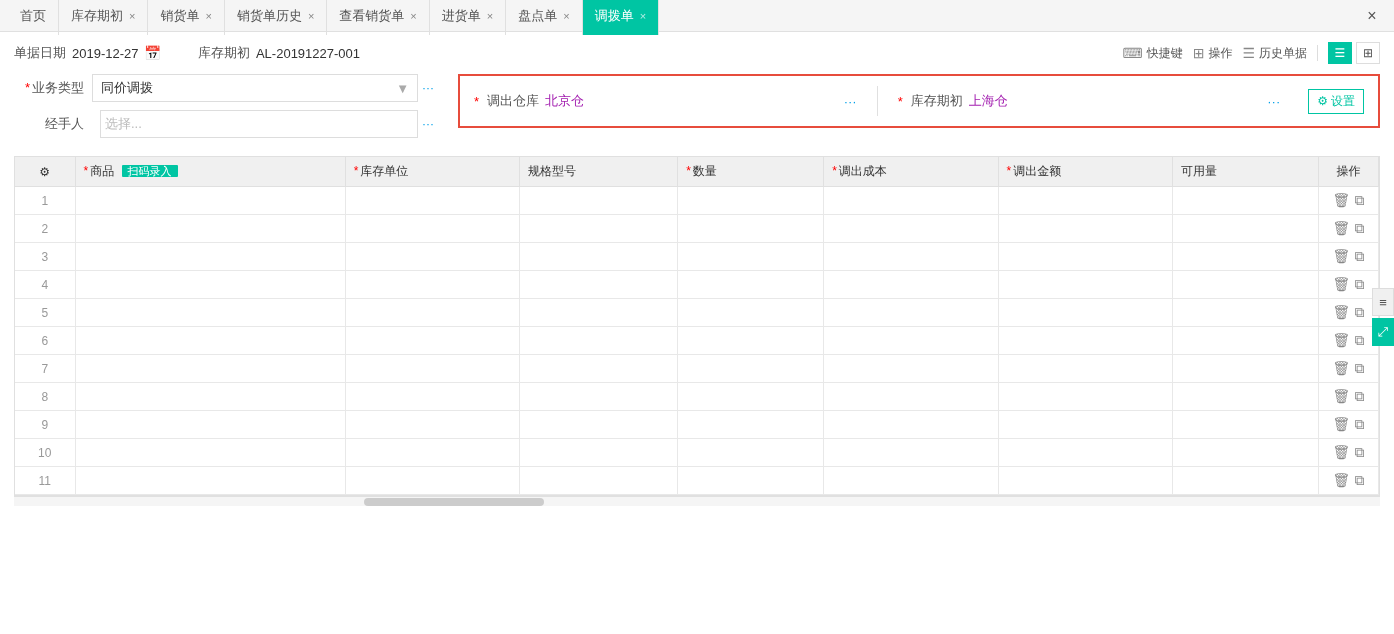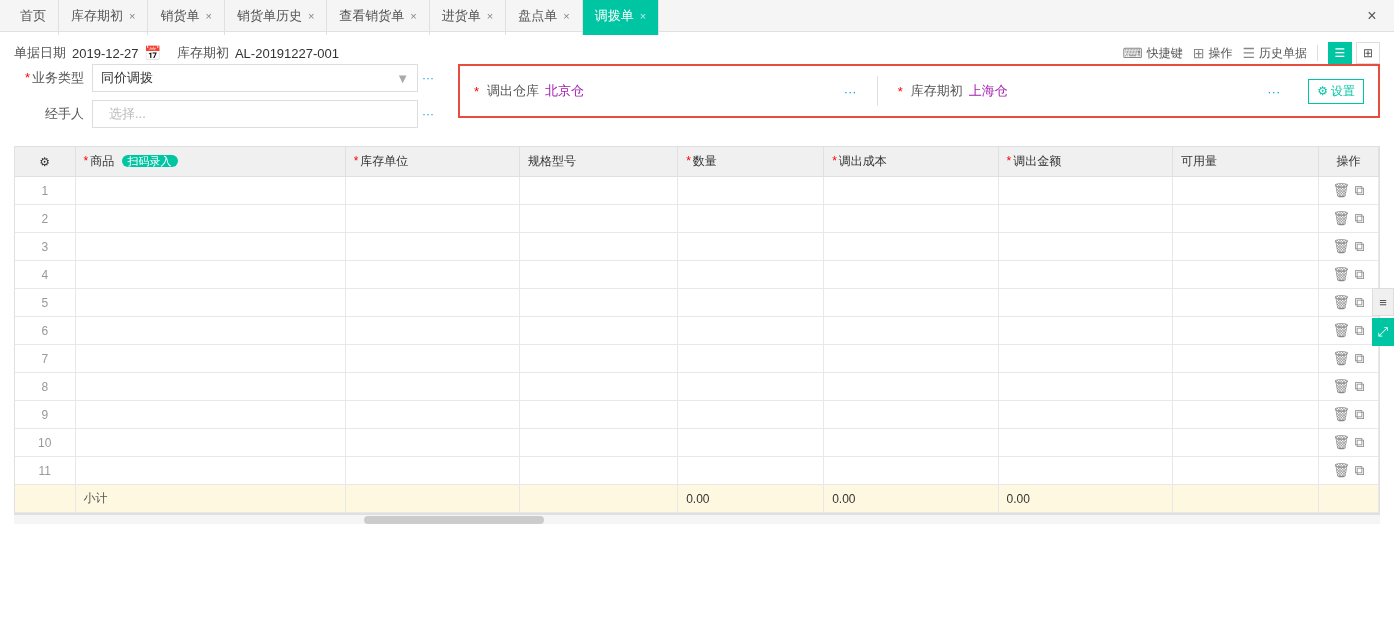--- a/index.html
+++ b/index.html
@@ -20,21 +20,21 @@
     .tab-close-all {
       margin-left: auto; width: 28px; height: 28px; display: flex; align-items: center;
       justify-content: center; cursor: pointer; font-size: 16px; color: #555;
     }
 
     
     .main { padding: 10px 14px; background: #fff; }
 
     
     .header-row {
-      display: flex; align-items: center; gap: 15px; 
+      display: flex; align-items: center; gap: 36px; margin-bottom: 10px;
     }
     .header-field { display: flex; align-items: center; gap: 6px; font-size: 13px; }
     .header-field label { color: #555; }
     .header-field .value { color: #333; font-weight: 500; }
     .date-icon { color: #00c5a3; font-size: 14px; cursor: pointer; }
 
     
     .toolbar-right {
       margin-left: auto; display: flex; align-items: center; gap: 10px;
     }
@@ -56,21 +56,21 @@
     .form-left { width: 420px; }
     .form-row { display: flex; align-items: center; margin-bottom: 8px; }
     .form-label { width: 70px; text-align: right; margin-right: 8px; color: #555; font-size: 13px; }
     .required-star { color: #f00; margin-right: 2px; }
     .form-select {
       flex: 1; display: flex; align-items: center; border: 1px solid #ddd; padding: 4px 8px;
       background: #fff; cursor: pointer; color: #333; font-size: 13px; position: relative;
     }
     .form-select .arrow { margin-left: auto; color: #aaa; }
     .form-input-text {
-      flex: 1; border: 1px solid #ddd; padding: 4px 16px; font-size: 13px; color: #666;
+      flex: 1; border: 1px solid #ddd; padding: 4px 4px; font-size: 13px; color: #666; margin-left: 8px;
     }
     .more-btn { color: #00a0e9; font-size: 12px; margin-left: 4px; cursor: pointer; }
 
     
     .warehouse-box {
       flex: 1; border: 2px solid #e74c3c; padding: 10px 14px; display: flex;
       align-items: center; gap: 20px; background: #fff; position: relative;
     }
     .warehouse-field { display: flex; align-items: center; gap: 6px; flex: 1; }
     .warehouse-label { color: #555; white-space: nowrap; font-size: 13px; }
@@ -85,21 +85,21 @@
     
     .table-container { border: 1px solid #e0e0e0; overflow-x: auto; }
     table { width: 100%; border-collapse: collapse; font-size: 12px; }
     thead tr { background: #f0f0f0; }
     thead th {
       padding: 6px 8px; text-align: left; border-right: 1px solid #e0e0e0;
       border-bottom: 1px solid #e0e0e0; font-weight: normal; color: #333; white-space: nowrap;
     }
     thead th .scan-btn {
       background: #00c5a3; color: #fff; padding: 0 6px; font-size: 11px;
-      border-radius: 6px; cursor: pointer; margin-left: 4px;
+      border-radius: 1px; cursor: pointer; margin-left: 4px;
     }
     tbody tr { border-bottom: 1px solid #e8e8e8; }
     tbody td { padding: 5px 8px; border-right: 1px solid #e8e8e8; min-width: 60px; height: 28px; }
     tbody td.row-num { color: #999; width: 36px; text-align: center; }
     tbody td.subtotal-label { background: #fff8e1; color: #555; }
     tbody td.subtotal-value { background: #fff8e1; color: #333; }
     .op-col { width: 60px; text-align: center; }
     .op-btns { display: flex; gap: 4px; justify-content: center; }
     .op-btn { font-size: 14px; color: #888; cursor: pointer; }
 
@@ -443,31 +443,20 @@
             <td></td>
           <td></td>
           <td class="op-col">
               <div class="op-btns">
                 <span class="op-btn">🗑</span>
                 <span class="op-btn">⧉</span>
               </div>
             </td>
         </tr>
 
-        <tr>
-          <td class="subtotal-label"></td>
-          <td class="subtotal-label">小计</td>
-          <td class="subtotal-label"></td>
-          <td class="subtotal-label"></td>
-          <td class="subtotal-value">0.00</td>
-          <td class="subtotal-value">0.00</td>
-          <td class="subtotal-value">0.00</td>
-          <td class="subtotal-label"></td>
-          <td class="subtotal-label op-col"></td>
-        </tr>
       </tbody>
     </table>
   </div>
 
   <div class="bottom-scroll">
     <div class="scroll-thumb"></div>
   </div>
 </div>
 
 <div class="side-btns">

